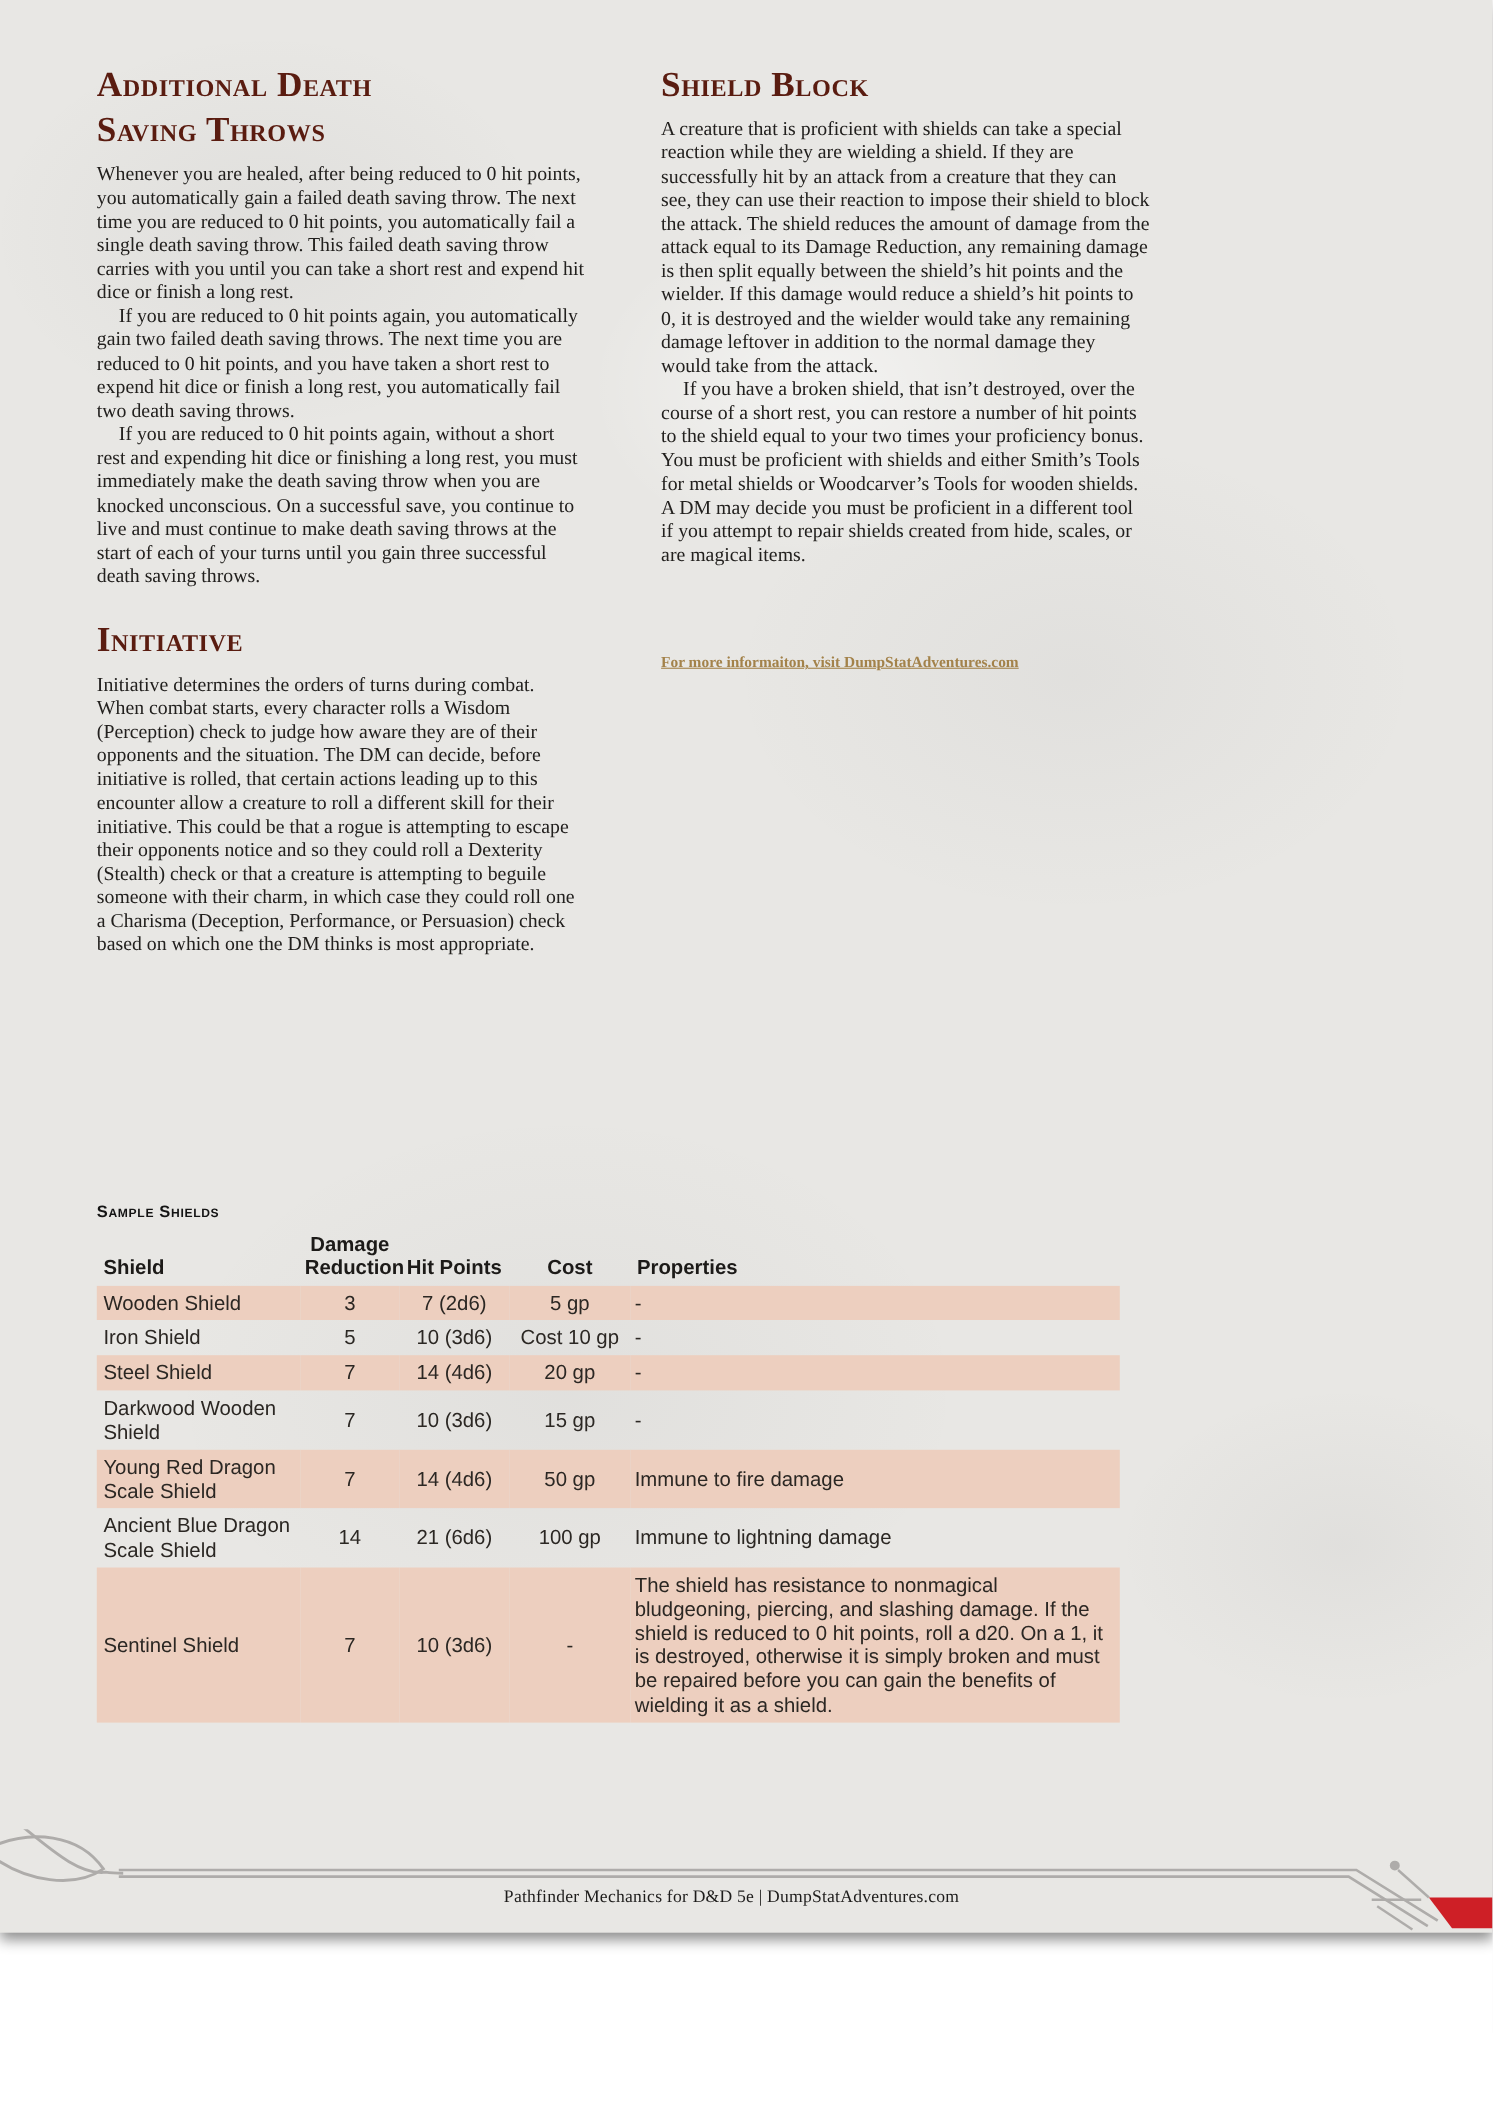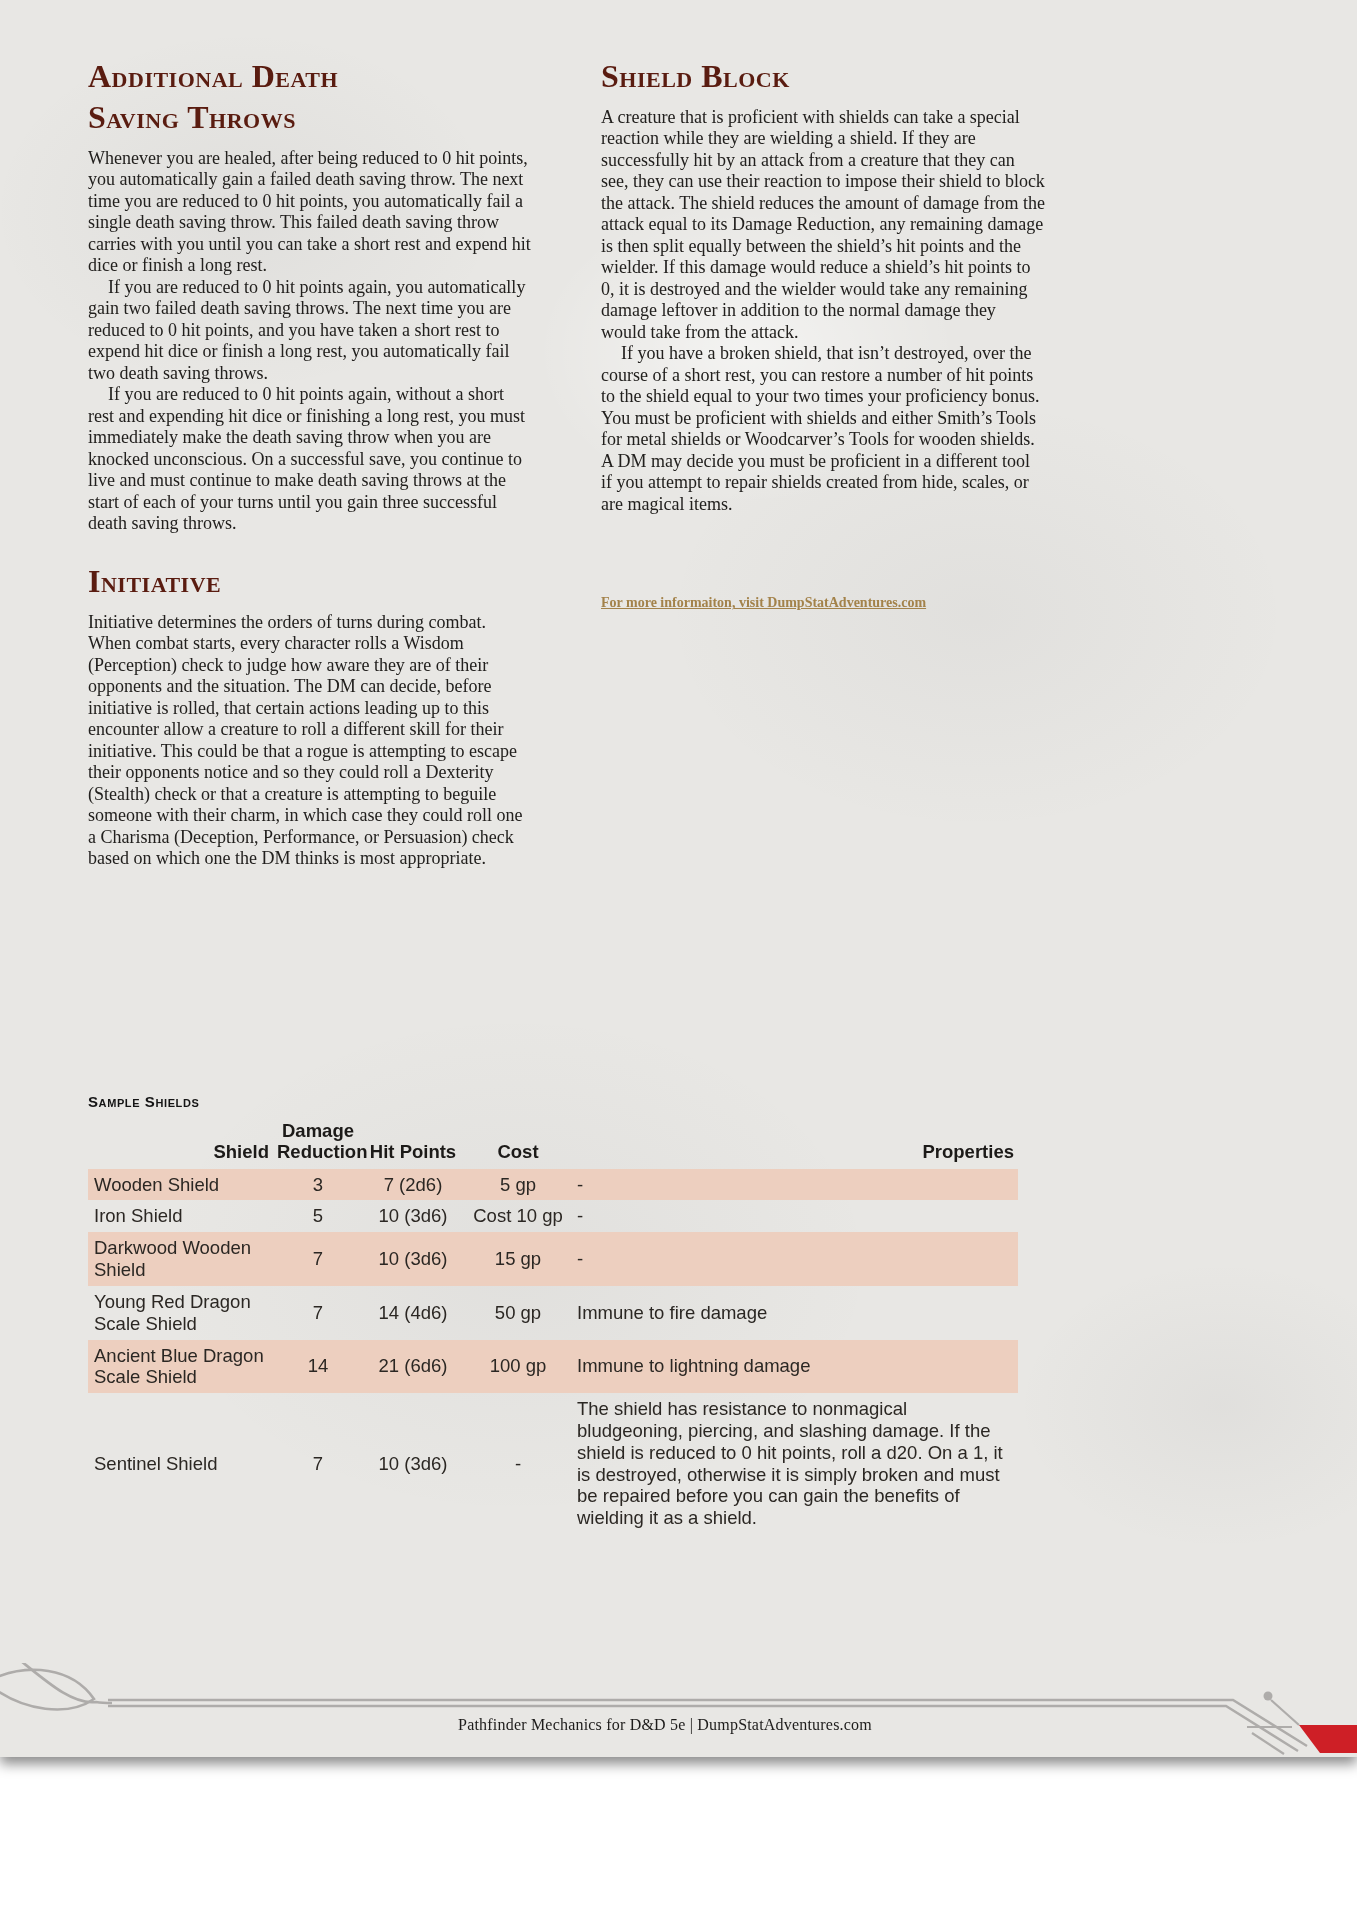--- a/index.html
+++ b/index.html
@@ -57,21 +57,21 @@
     font-weight:700;font-size:15px;letter-spacing:0.6px;color:#141414;
   }
   table.shields{
     border-collapse:collapse;table-layout:fixed;width:930px;
     font-family:"Liberation Sans",sans-serif;font-size:18.5px;color:#2b2723;
   }
   table.shields th{
     font-weight:700;color:#1c1a18;vertical-align:bottom;
     padding:0 4px 6px 4px;line-height:1.15;
   }
-  table.shields th.left{text-align:right;padding-left:6px;}
+  table.shields th.left{text-align:left;padding-left:6px;}
   table.shields th.center{text-align:center;}
   table.shields td{
     padding:5px 4px;line-height:1.18;vertical-align:middle;
   }
   table.shields td.name{padding-left:6px;}
   table.shields td.center{text-align:center;}
   tbody tr:nth-child(odd){background:#edcfbf;}
 
   .footer-svg{position:absolute;left:0;top:1663px;width:1357px;height:96px;pointer-events:none;}
   .footer-text{
@@ -131,20 +131,27 @@
           <td>-</td>
         </tr>
         <tr>
           <td class="name">Iron Shield</td>
           <td class="center">5</td>
           <td class="center">10 (3d6)</td>
           <td class="center">Cost 10 gp</td>
           <td>-</td>
         </tr>
         <tr>
+          <td class="name">Steel Shield</td>
+          <td class="center">7</td>
+          <td class="center">14 (4d6)</td>
+          <td class="center">20 gp</td>
+          <td>-</td>
+        </tr>
+        <tr>
           <td class="name">Darkwood Wooden Shield</td>
           <td class="center">7</td>
           <td class="center">10 (3d6)</td>
           <td class="center">15 gp</td>
           <td>-</td>
         </tr>
         <tr>
           <td class="name">Young Red Dragon Scale Shield</td>
           <td class="center">7</td>
           <td class="center">14 (4d6)</td>

